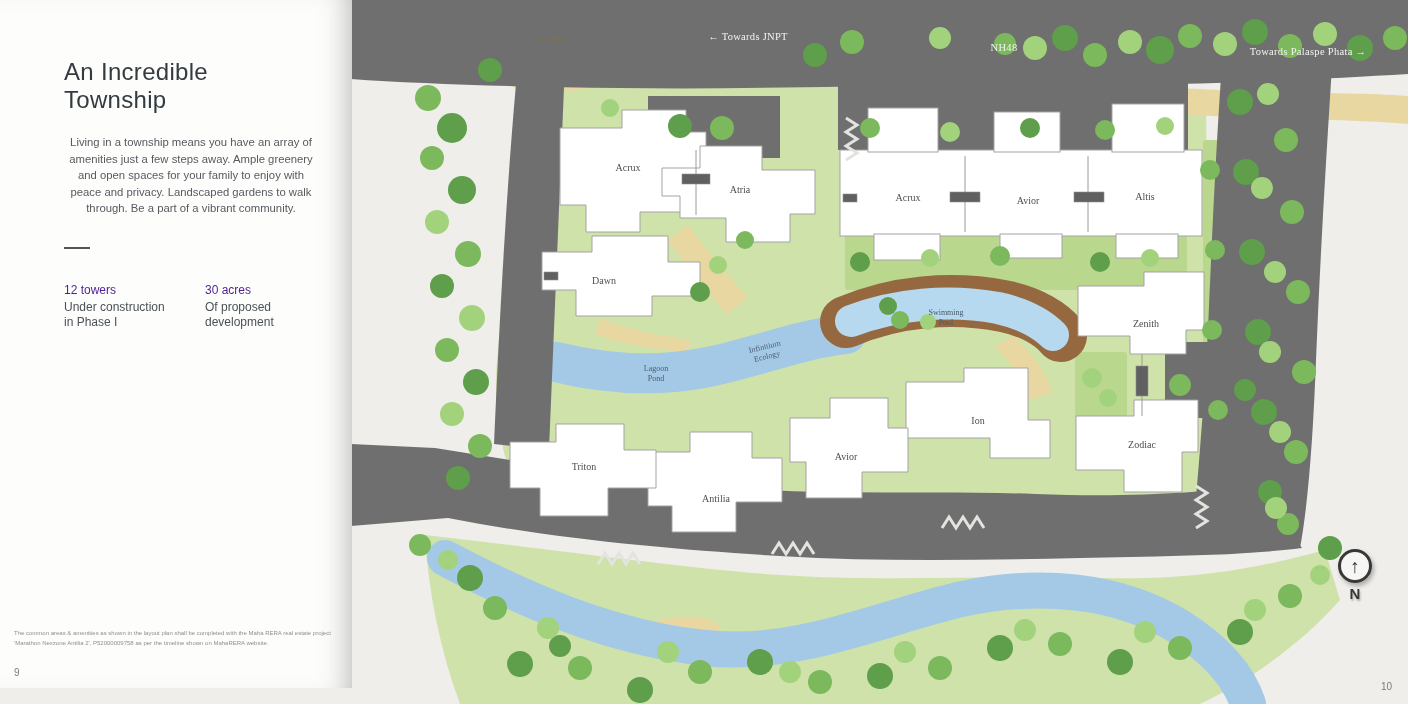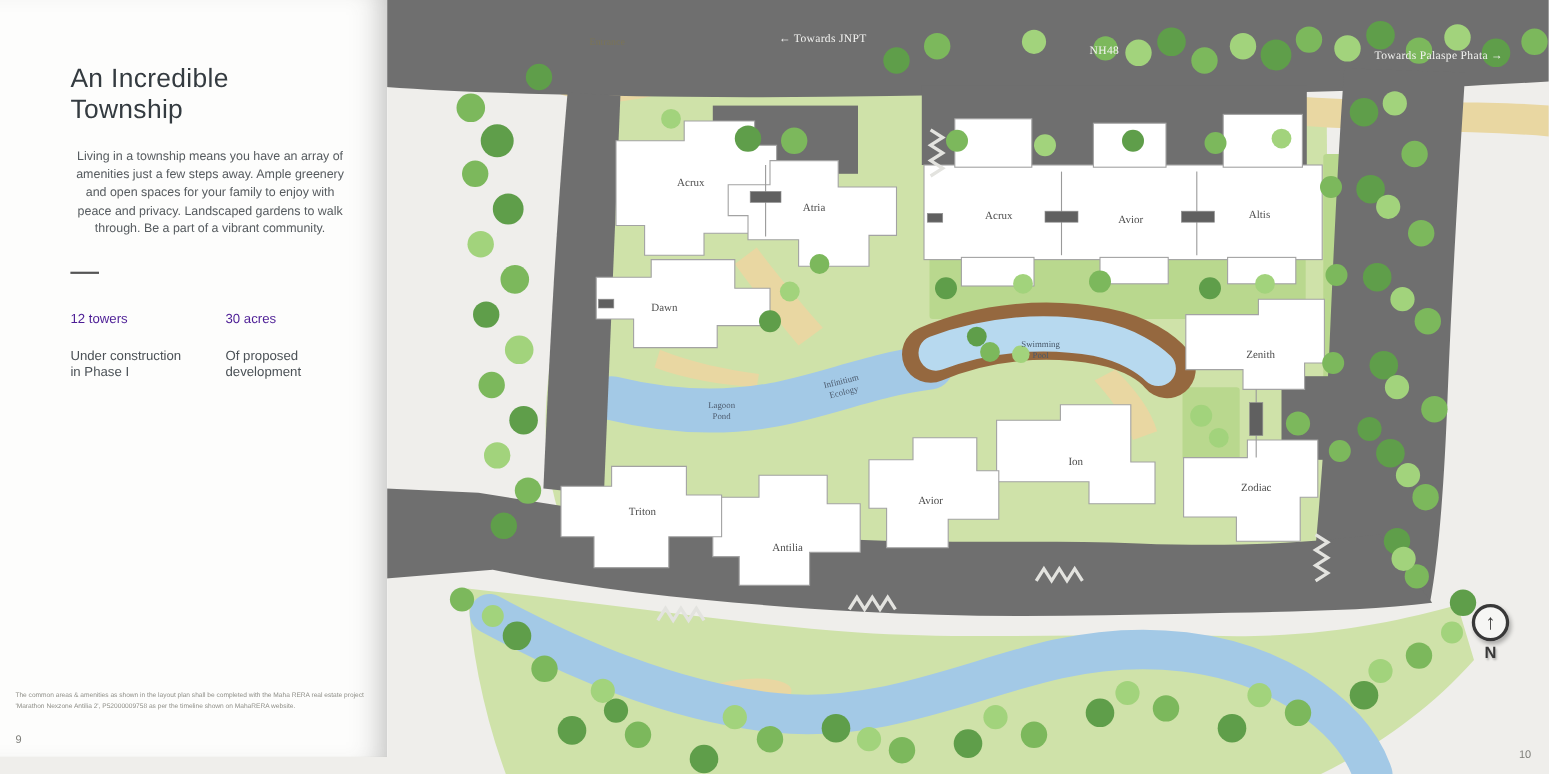--- a/index.html
+++ b/index.html
@@ -8,21 +8,21 @@
   #map-svg{position:absolute;inset:0;z-index:0;}
 
   
   .left-panel{position:absolute;left:0;top:0;width:352px;height:688px;background:#fdfdfc;z-index:2;
     box-shadow:inset -24px 0 28px -20px rgba(60,60,60,.35);box-sizing:border-box;padding:58px 36px 0 64px;}
   .title{font-size:24px;font-weight:400;color:#343b40;margin:0 0 20px 0;letter-spacing:.3px;}
   .desc{font-size:11.3px;color:#565b5f;line-height:1.47;margin:0;width:254px;text-align:center;}
   .dash{width:26px;border:none;border-top:2px solid #555;margin:30px 0 0 0;}
   .stats{display:grid;grid-template-columns:141px auto;row-gap:38px;margin-top:34px;}
   .stat-value{font-size:12px;font-weight:normal;color:#4c1d95;}
-  .stat-label{font-size:12px;color:#4b5156;line-height:1.28;margin-top:19px;white-space:pre-line;}
+  .stat-label{font-size:12px;color:#4b5156;line-height:1.28;margin-top:3px;white-space:pre-line;}
   .disclaimer{position:absolute;left:14px;bottom:34px;width:318px;font-size:6px;line-height:1.55;color:#8f8f88;}
   .pageno{position:absolute;font-size:10px;color:#7d7d78;}
   .pageno-left{left:14px;bottom:10px;}
   .pageno-right{right:16px;bottom:12px;z-index:3;}
 
   
   .labels{position:absolute;inset:0;z-index:1;pointer-events:none;font-family:Liberation Serif, serif;}
   .mlabel{position:absolute;transform:translate(-50%,-50%);font-size:10px;color:#4e4e4e;white-space:nowrap;}
   .rlabel{color:#f3f3f1;font-size:10.5px;letter-spacing:.3px;}
   .tiny{font-size:8px;white-space:pre-line;text-align:center;line-height:1.25;}

